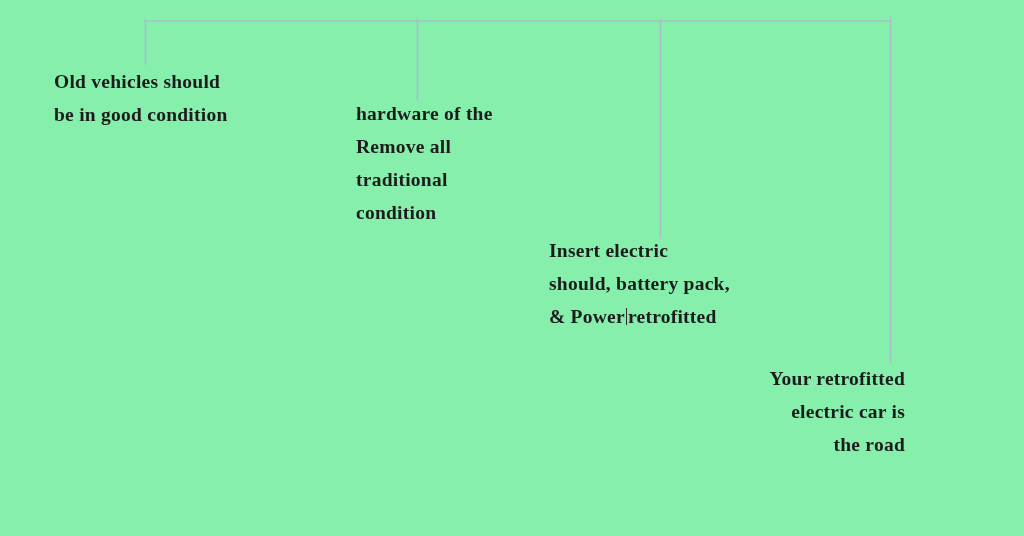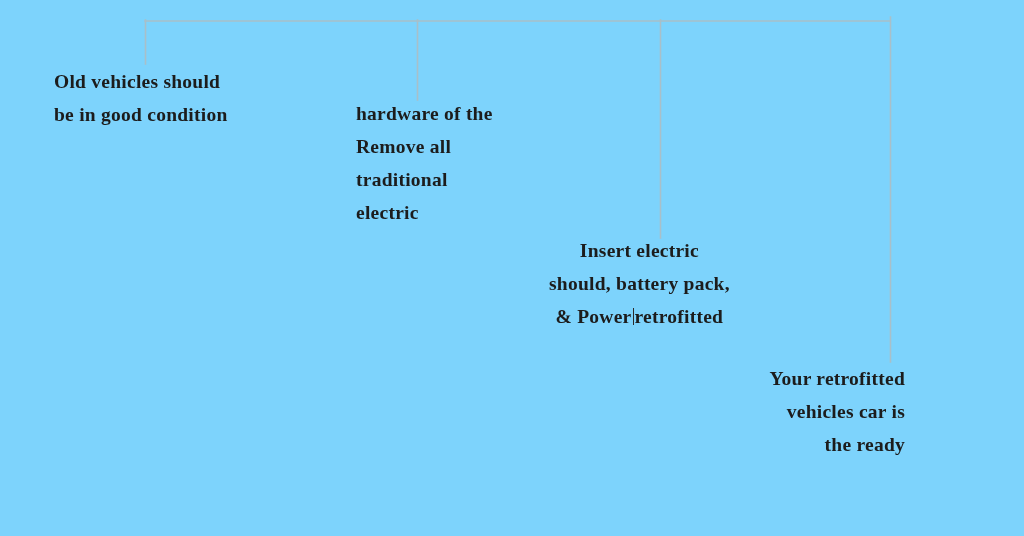--- a/index.html
+++ b/index.html
@@ -10,21 +10,21 @@
   body {
     font-family: "Liberation Serif", "DejaVu Serif", serif;
     color: #1a1a1a;
     -webkit-font-smoothing: antialiased;
   }
 
   #canvas {
     position: relative;
     width: 1024px;
     height: 536px;
-    background: #7dd3fc;
+    background: #86efac;
     overflow: hidden;
   }
 
   
   #connector-svg {
     position: absolute;
     left: 0;
     top: 0;
     width: 1024px;
     height: 536px;
@@ -42,21 +42,21 @@
     color: #1c1c1c;
     white-space: nowrap;
   }
   .step-label .line {
     display: block;
   }
 
   
   #step-1 { left: 54px;  top: 65px;  text-align: left; }
   #step-2 { left: 356px; top: 97px;  text-align: left; }
-  #step-3 { left: 549px; top: 234px; text-align: center; font-family: Liberation Serif, serif; }
+  #step-3 { left: 549px; top: 234px; text-align: left; font-family: Liberation Serif, serif; }
   #step-4 { left: 655px; top: 362px; width: 250px; text-align: right; }
 
   
   .caret {
     display: inline-block;
     width: 1px;
     height: 17px;
     background: #2b2b2b;
     vertical-align: -2px;
     margin: 0 1px;
@@ -82,28 +82,28 @@
 
   <div class="step-label" id="step-1">
     <span class="line">Old vehicles should</span>
     <span class="line">be in good condition</span>
   </div>
 
   <div class="step-label" id="step-2">
     <span class="line">hardware of the</span>
     <span class="line">Remove all</span>
     <span class="line">traditional</span>
-    <span class="line">electric</span>
+    <span class="line">condition</span>
   </div>
 
   <div class="step-label" id="step-3">
     <span class="line">Insert electric</span>
     <span class="line">should, battery pack,</span>
     <span class="line"><span>&amp; Power</span><span class="caret"></span><span>retrofitted</span></span>
   </div>
 
   <div class="step-label" id="step-4">
     <span class="line">Your retrofitted</span>
-    <span class="line">vehicles car is</span>
-    <span class="line">the ready</span>
+    <span class="line">electric car is</span>
+    <span class="line">the road</span>
   </div>
 
 </div>
 
 </body></html>

